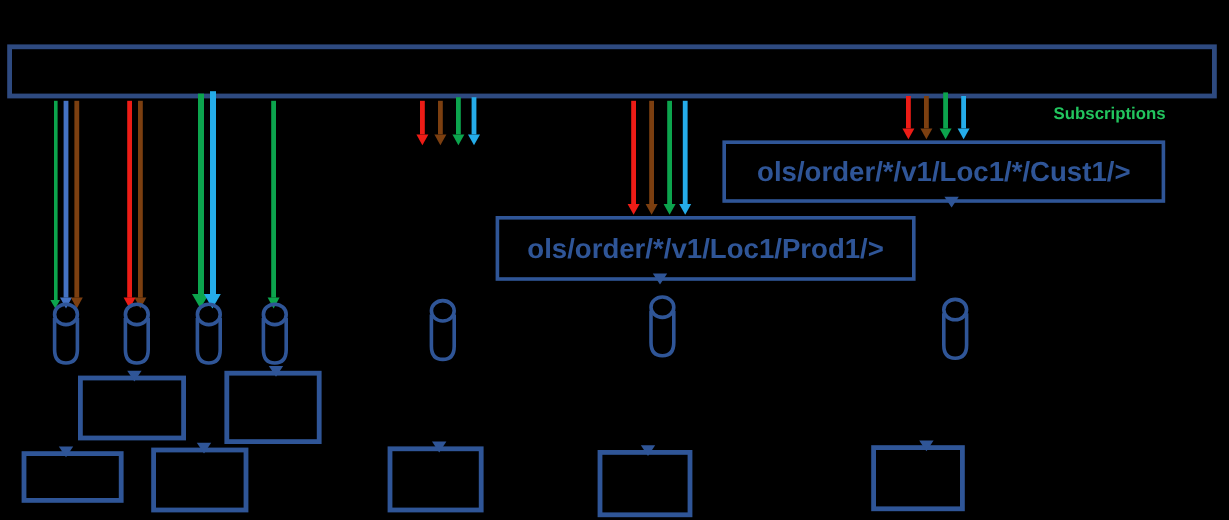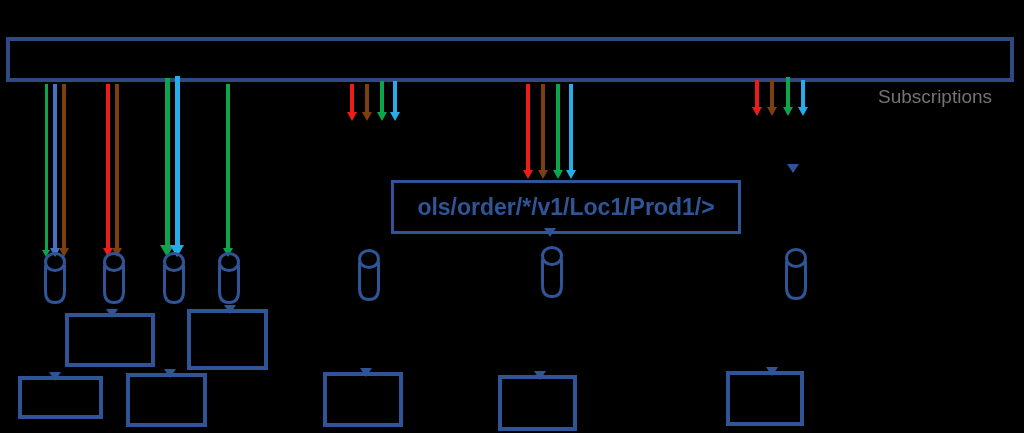--- a/index.html
+++ b/index.html
@@ -11,21 +11,21 @@
     position:absolute;left:6px;top:37px;width:1000px;height:37px;
     border:4px solid #2E4A80;background:transparent;
   }
   .sub-box{
     position:absolute;border:3px solid #2F5597;background:transparent;
     display:flex;align-items:center;justify-content:center;
     color:#2F5597;font-weight:bold;font-size:23px;white-space:nowrap;
     letter-spacing:0px;
   }
   .caption{
-    position:absolute;color:#737373;font-weight:normal;font-size:19px;
+    position:absolute;color:#22c55e;font-weight:bold;font-size:14px;
     white-space:nowrap;
   }
   .consumer-box{
     position:absolute;border:4px solid #2F5597;background:transparent;
   }
   .queue{position:absolute;}
   .arrow{
     position:absolute;display:flex;flex-direction:column;align-items:center;
   }
   .arrow .shaft{flex:0 0 auto;}
@@ -118,24 +118,27 @@
         <div class="shaft" style="width: 4px; height: 30px; background: rgb(12, 164, 77);"></div>
         <div style="width: 0px; height: 0px; border-left: 5.5px solid transparent; border-right: 5.5px solid transparent; border-top: 9px solid rgb(12, 164, 77);"></div>
       </div>
       <div class="arrow" style="left: 797.5px; top: 80px; width: 11px; height: 36px;">
         <div class="shaft" style="width: 4px; height: 27px; background: rgb(37, 172, 233);"></div>
         <div style="width: 0px; height: 0px; border-left: 5.5px solid transparent; border-right: 5.5px solid transparent; border-top: 9px solid rgb(37, 172, 233);"></div>
       </div>
     </div>
 
 
-  <div class="sub-box" style="left:391px;top:180px;width:344px;height:48px;">
+  <div class="sub-box" style="left:413px;top:180px;width:344px;height:48px;">
     <span>ols/order/*/v1/Loc1/Prod1/&gt;</span>
   </div>
 
+  <div class="sub-box" style="left:602px;top:117px;width:363px;height:46px;">
+    <span>ols/order/*/v1/Loc1/*/Cust1/&gt;</span>
+  </div>
 
   <div class="caption" style="left:878px;top:86px;">Subscriptions</div>
 
   <div id="queue-layer">
       <div class="queue" style="left: 43px; top: 251px; width: 24px; height: 55px;"><svg width="24" height="55" viewBox="0 0 24 55" fill="none" stroke="#2F5597" stroke-width="3">
           <path d="M2.5 14 V40.5 Q2.5 51.5 12 51.5 Q21.5 51.5 21.5 40.5 V14"></path>
           <ellipse cx="12" cy="11" rx="9.5" ry="8.5"></ellipse>
         </svg></div>
       <div class="queue" style="left: 102px; top: 251px; width: 24px; height: 55px;"><svg width="24" height="55" viewBox="0 0 24 55" fill="none" stroke="#2F5597" stroke-width="3">
           <path d="M2.5 14 V40.5 Q2.5 51.5 12 51.5 Q21.5 51.5 21.5 40.5 V14"></path>

